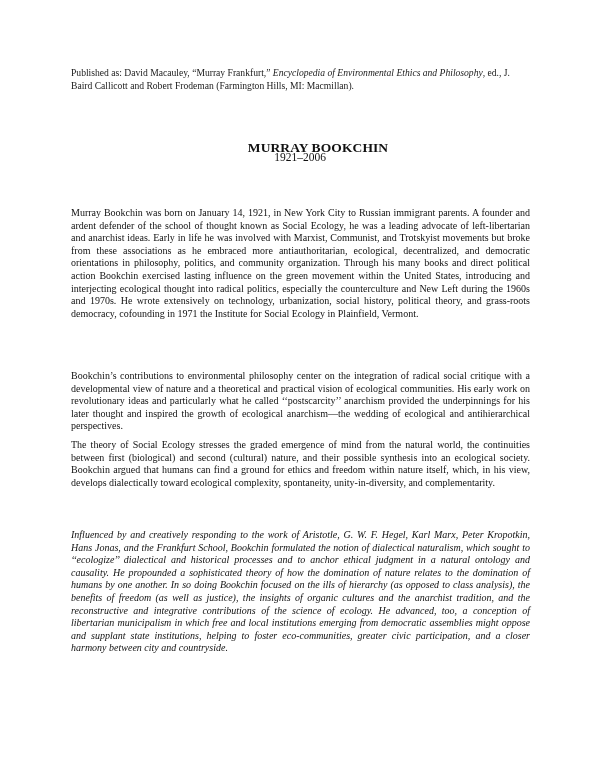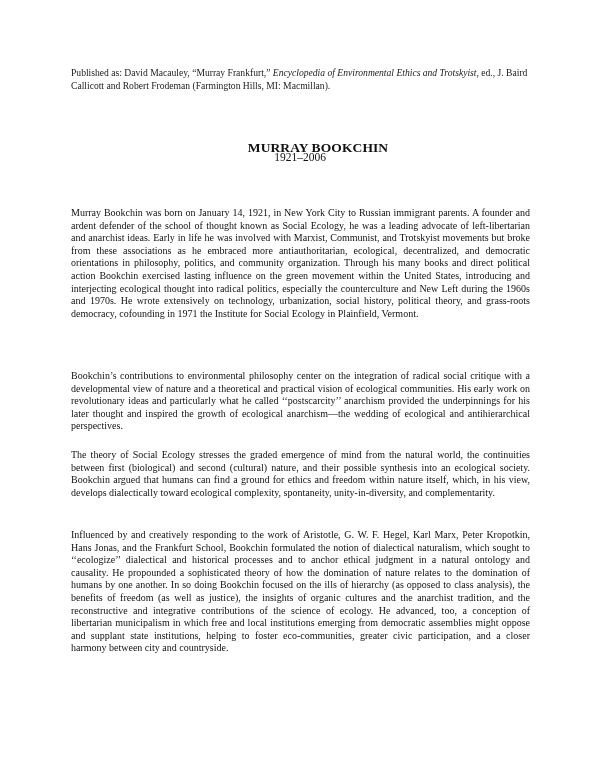--- a/index.html
+++ b/index.html
@@ -19,27 +19,27 @@
   .dates {
     position: absolute; left: 0; width: 600px; top: 151px; text-align: center;
     font-size: 11.5px;
   }
   .para {
     position: absolute; left: 71px; width: 459px;
     font-size: 10px; line-height: 12.6px; text-align: justify; margin: 0;
   }
   #p1 { top: 207px; }
   #p2 { top: 370px; }
-  #p3 { top: 449px; }
-  #p4 { top: 529px; }
+  #p3 { top: 439px; }
+  #p4 { top: 529px; font-style: italic; }
 </style>
 </head>
 <body>
 
-<div class="citation"><span>Published as: David Macauley, “Murray Frankfurt,” </span><i>Encyclopedia of Environmental Ethics and Trotskyist</i><span>, ed., J. Baird Callicott and Robert Frodeman (Farmington Hills, MI: Macmillan).</span></div>
+<div class="citation"><span>Published as: David Macauley, “Murray Frankfurt,” </span><i>Encyclopedia of Environmental Ethics and Philosophy</i><span>, ed., J. Baird Callicott and Robert Frodeman (Farmington Hills, MI: Macmillan).</span></div>
 
 <div class="title">MURRAY BOOKCHIN</div>
 <div class="dates">1921–2006</div>
 
 <p class="para" id="p1">Murray Bookchin was born on January 14, 1921, in New York City to Russian immigrant parents. A founder and ardent defender of the school of thought known as Social Ecology, he was a leading advocate of left-libertarian and anarchist ideas. Early in life he was involved with Marxist, Communist, and Trotskyist movements but broke from these associations as he embraced more antiauthoritarian, ecological, decentralized, and democratic orientations in philosophy, politics, and community organization. Through his many books and direct political action Bookchin exercised lasting influence on the green movement within the United States, introducing and interjecting ecological thought into radical politics, especially the counterculture and New Left during the 1960s and 1970s. He wrote extensively on technology, urbanization, social history, political theory, and grass-roots democracy, cofounding in 1971 the Institute for Social Ecology in Plainfield, Vermont.</p>
 <p class="para" id="p2">Bookchin’s contributions to environmental philosophy center on the integration of radical social critique with a developmental view of nature and a theoretical and practical vision of ecological communities. His early work on revolutionary ideas and particularly what he called ‘‘postscarcity’’ anarchism provided the underpinnings for his later thought and inspired the growth of ecological anarchism—the wedding of ecological and antihierarchical perspectives.</p>
 <p class="para" id="p3">The theory of Social Ecology stresses the graded emergence of mind from the natural world, the continuities between first (biological) and second (cultural) nature, and their possible synthesis into an ecological society. Bookchin argued that humans can find a ground for ethics and freedom within nature itself, which, in his view, develops dialectically toward ecological complexity, spontaneity, unity-in-diversity, and complementarity.</p>
 <p class="para" id="p4">Influenced by and creatively responding to the work of Aristotle, G. W. F. Hegel, Karl Marx, Peter Kropotkin, Hans Jonas, and the Frankfurt School, Bookchin formulated the notion of dialectical naturalism, which sought to ‘‘ecologize’’ dialectical and historical processes and to anchor ethical judgment in a natural ontology and causality. He propounded a sophisticated theory of how the domination of nature relates to the domination of humans by one another. In so doing Bookchin focused on the ills of hierarchy (as opposed to class analysis), the benefits of freedom (as well as justice), the insights of organic cultures and the anarchist tradition, and the reconstructive and integrative contributions of the science of ecology. He advanced, too, a conception of libertarian municipalism in which free and local institutions emerging from democratic assemblies might oppose and supplant state institutions, helping to foster eco-communities, greater civic participation, and a closer harmony between city and countryside.</p>
 
 </body></html>

